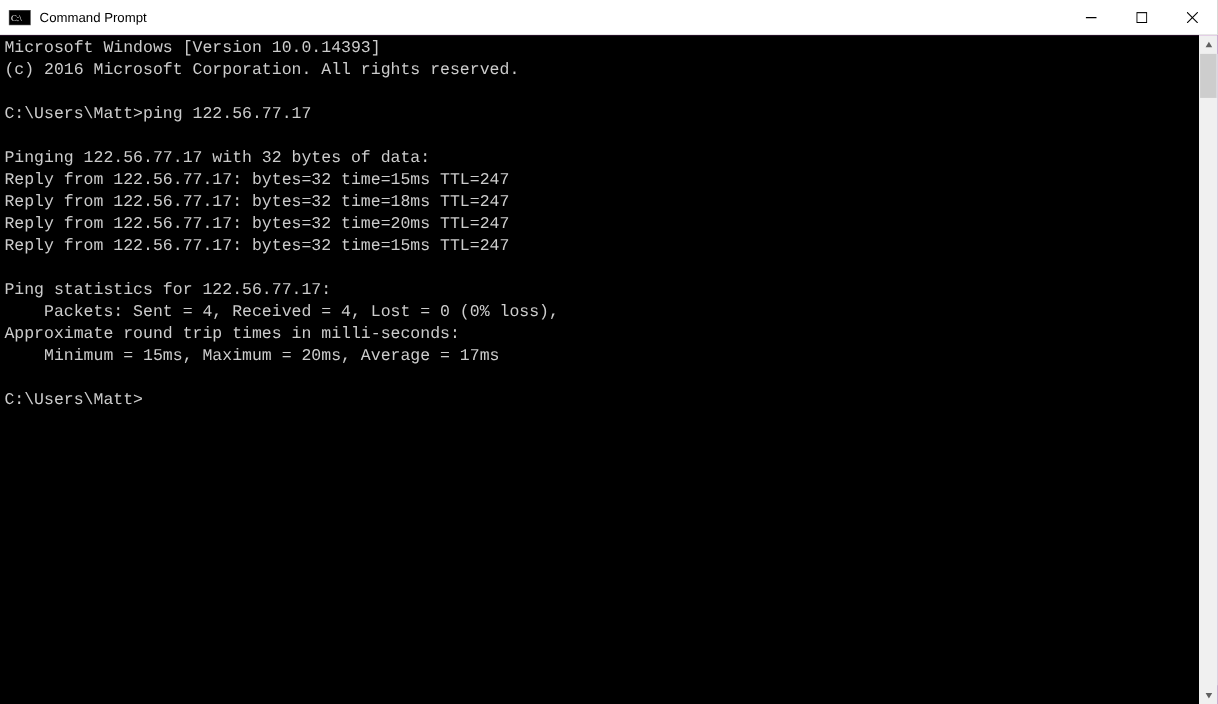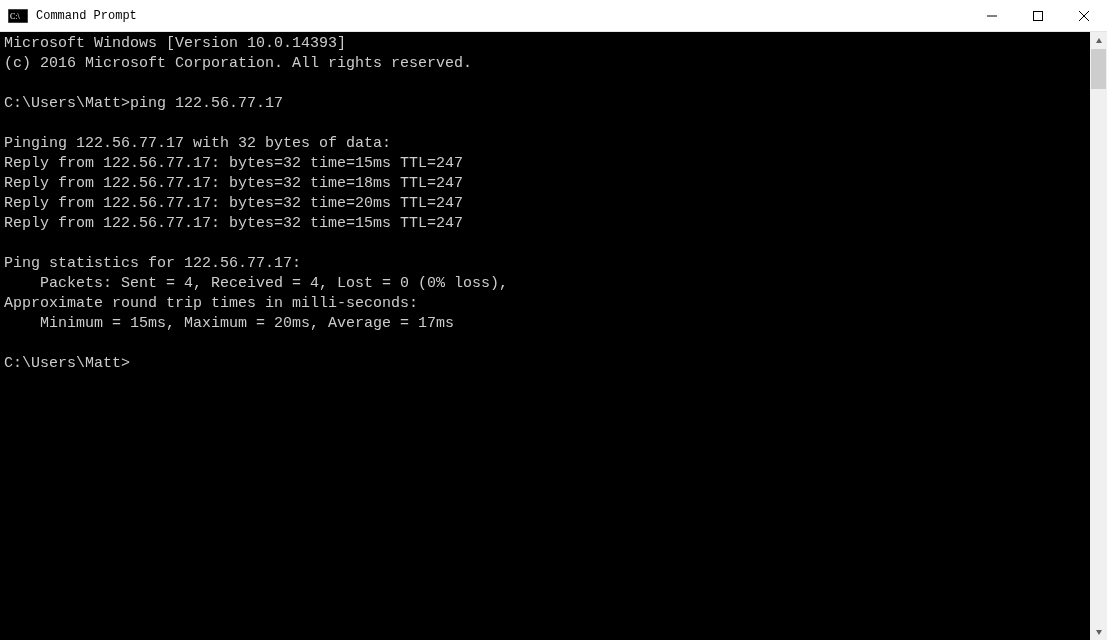--- a/index.html
+++ b/index.html
@@ -33,21 +33,20 @@
       align-items: center;
       justify-content: center;
     }
     .cmd-icon-svg {
       display: block;
     }
     .titlebar-title {
       font-size: 12px;
       color: #000000;
       flex: 1;
-      font-family: Liberation Mono, monospace;
     }
     .window-controls {
       display: flex;
       height: 100%;
     }
     .window-control {
       width: 46px;
       height: 100%;
       display: flex;
       align-items: center;

